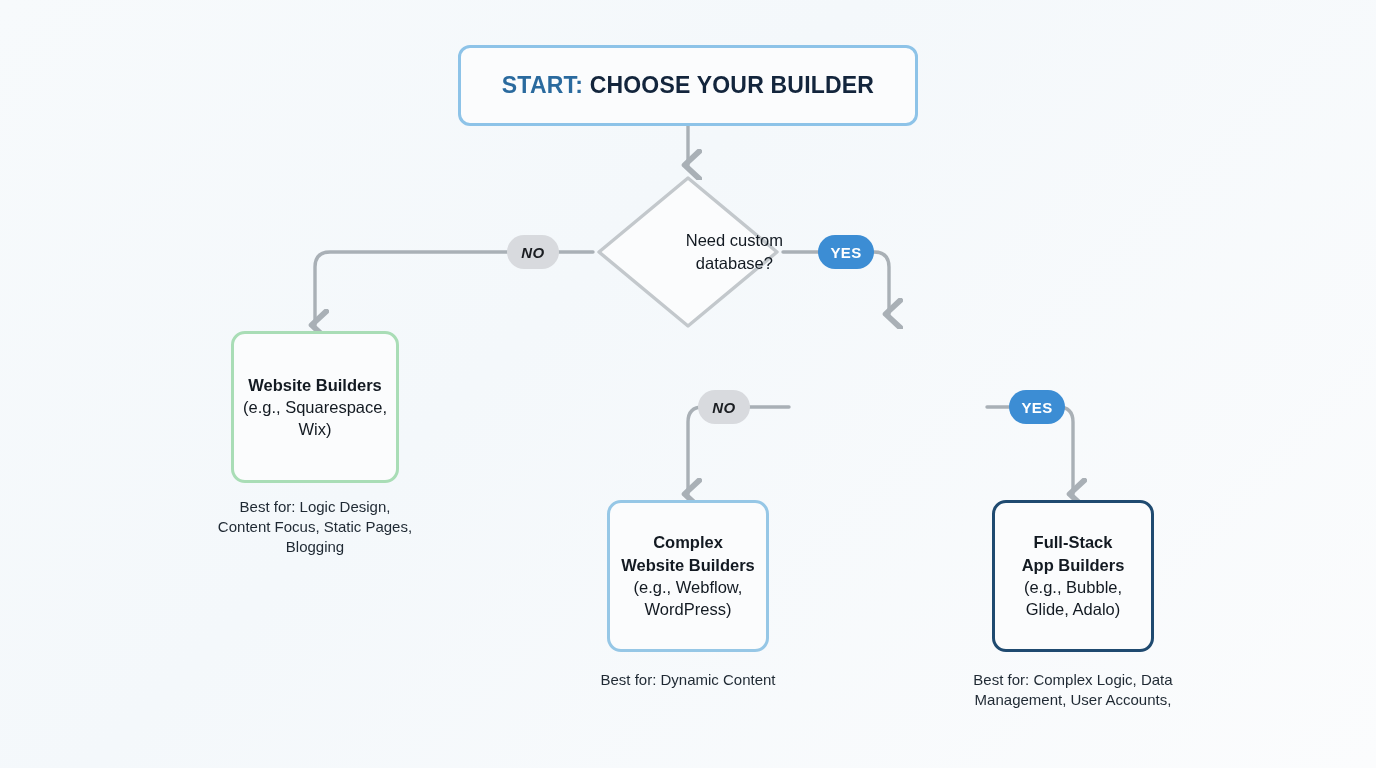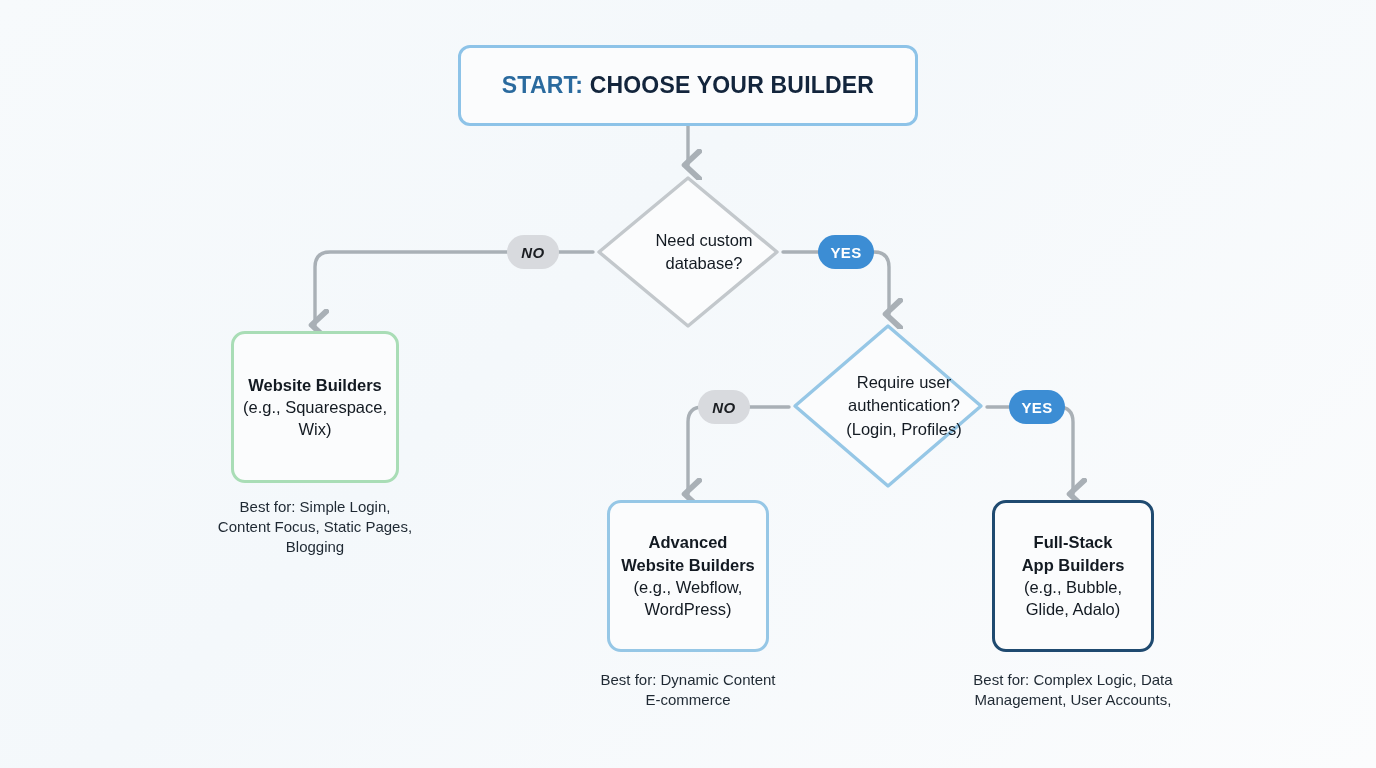--- a/index.html
+++ b/index.html
@@ -91,27 +91,27 @@
   .diamond-wrap {
     position: absolute;
   }
   .diamond-shape {
     position: absolute;
     left: 0;
     top: 0;
   }
   .diamond-label {
     position: absolute;
-    left: 16px;
+    left: 0;
     top: 0;
     width: 100%;
     height: 100%;
     display: flex;
     align-items: center;
-    justify-content: center;
+    justify-content: flex-end;
     text-align: center;
     font-size: 16.5px;
     color: #131a22;
     line-height: 1.4;
   }
 
   #diamond-1 {
     left: 593px;
     top: 172px;
     width: 190px;
@@ -201,62 +201,49 @@
       <path d="M95,6 L184,80 L95,154 L6,80 Z" fill="#fbfcfd" stroke="#c3c8cc" stroke-width="3.4" stroke-linejoin="round"></path>
     </svg>
     <div class="diamond-label">
       <div>
         <div>Need custom</div>
         <div>database?</div>
       </div>
     </div>
   </div>
 
-  <div class="diamond-wrap" id="diamond-2">
-    <svg class="diamond-shape" width="198" height="172" viewBox="0 0 198 172" xmlns="http://www.w3.org/2000/svg">
-      <path d="M99,6 L192,86 L99,166 L6,86 Z" fill="#fbfcfd" stroke="#96c7e6" stroke-width="3.4" stroke-linejoin="round"></path>
-    </svg>
-    <div class="diamond-label">
-      <div>
-        <div>Require user</div>
-        <div>authentication?</div>
-        <div>(Login, Profiles)</div>
-      </div>
-    </div>
-  </div>
 
   <div class="badge badge-no" id="badge-no-1">NO</div>
   <div class="badge badge-yes" id="badge-yes-1">YES</div>
   <div class="badge badge-no" id="badge-no-2">NO</div>
   <div class="badge badge-yes" id="badge-yes-2">YES</div>
 
   <div class="node node-green">
     <div class="node-body">
       <div class="t-bold">Website Builders</div>
       <div>(e.g., Squarespace,</div>
       <div>Wix)</div>
     </div>
   </div>
   <div class="caption" id="caption-green">
-    <div>Best for: Simple Login,</div>
+    <div>Best for: Logic Design,</div>
     <div>Content Focus, Static Pages,</div>
     <div>Blogging</div>
   </div>
 
   <div class="node node-lblue">
     <div class="node-body">
-      <div class="t-bold">Advanced</div>
+      <div class="t-bold">Complex</div>
       <div class="t-bold">Website Builders</div>
       <div>(e.g., Webflow,</div>
       <div>WordPress)</div>
     </div>
   </div>
   <div class="caption" id="caption-lblue">
     <div>Best for: Dynamic Content</div>
-    <div>E-commerce</div>
   </div>
 
   <div class="node node-navy">
     <div class="node-body">
       <div class="t-bold">Full-Stack</div>
       <div class="t-bold">App Builders</div>
       <div>(e.g., Bubble,</div>
       <div>Glide, Adalo)</div>
     </div>
   </div>

